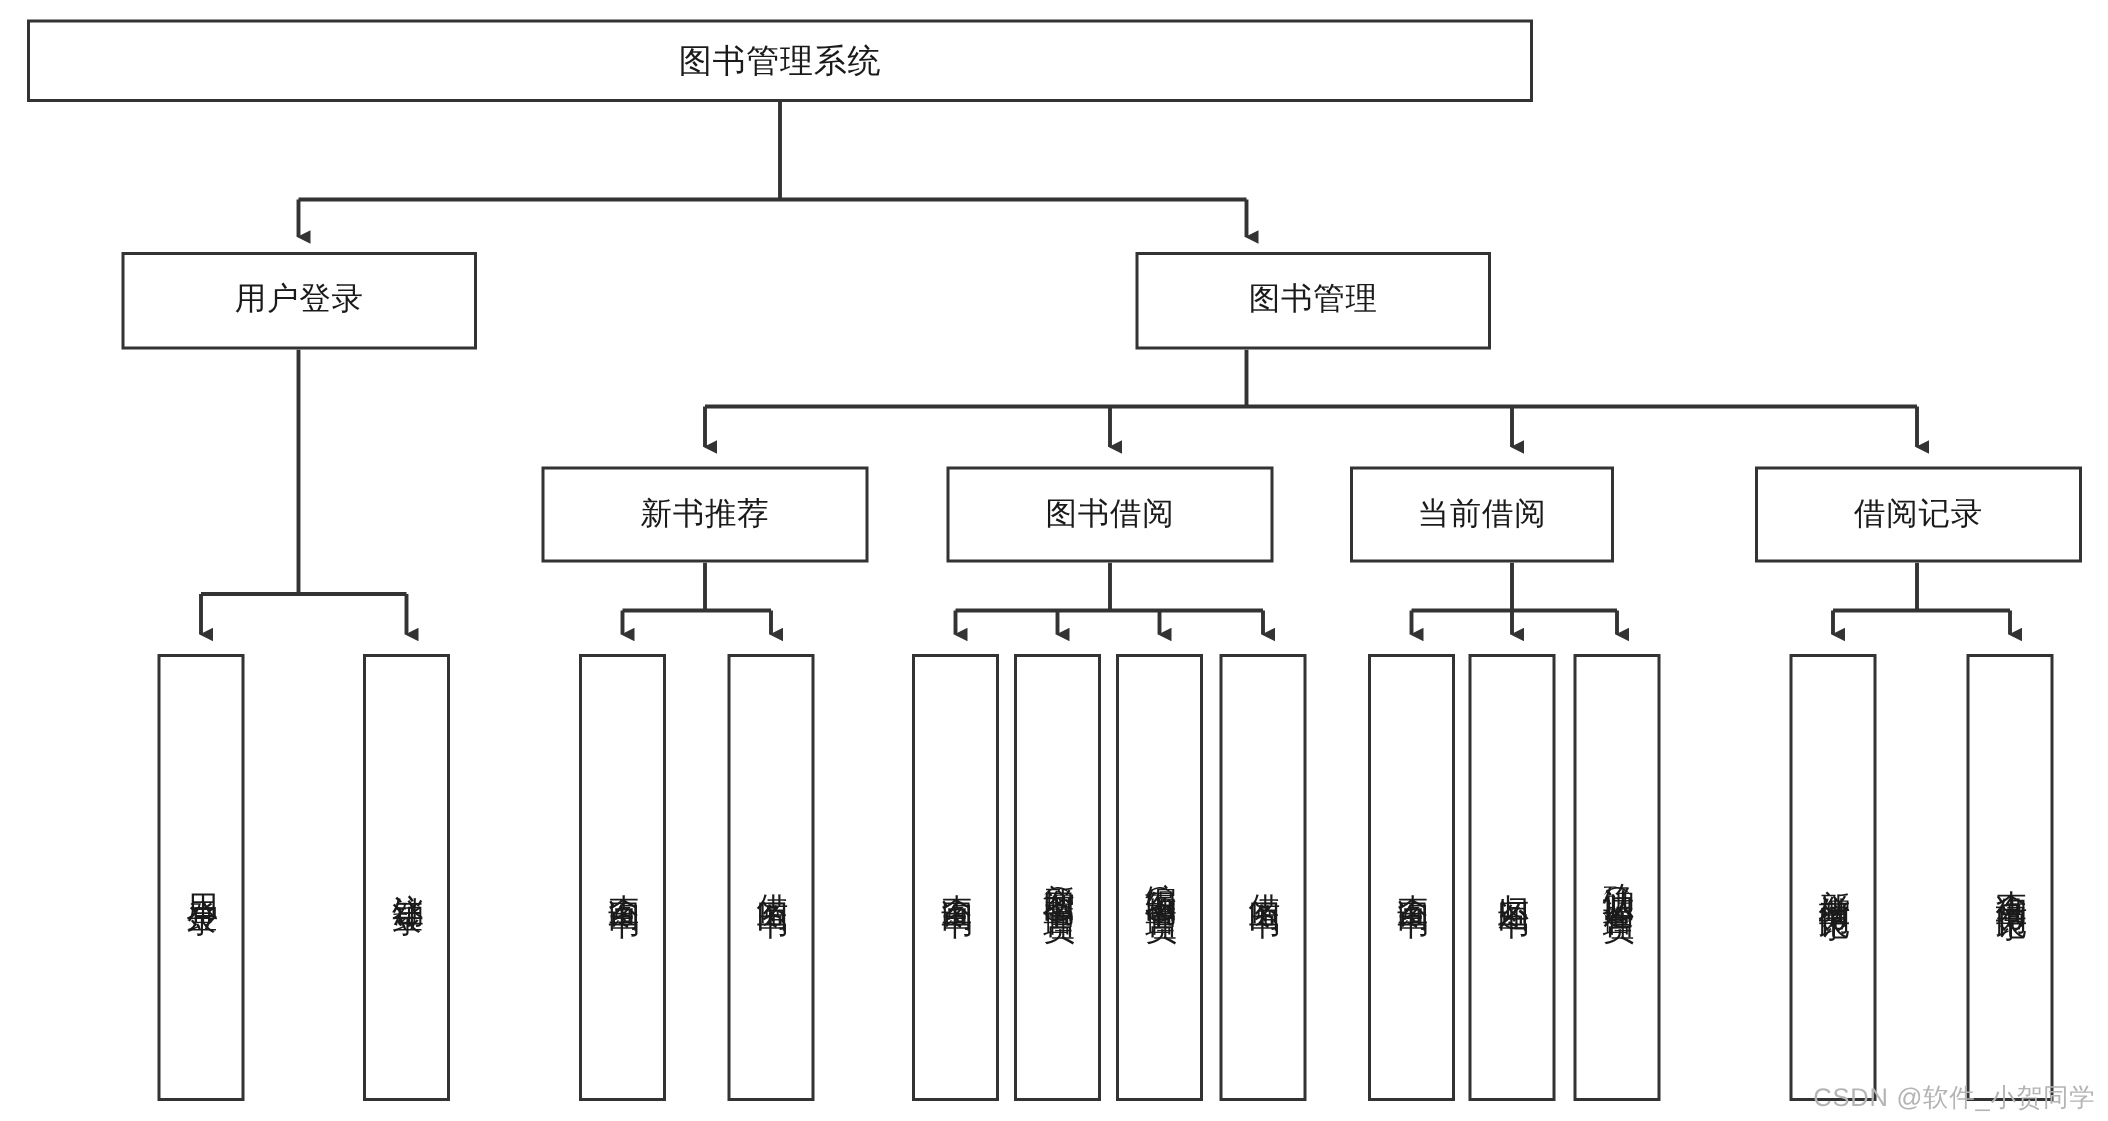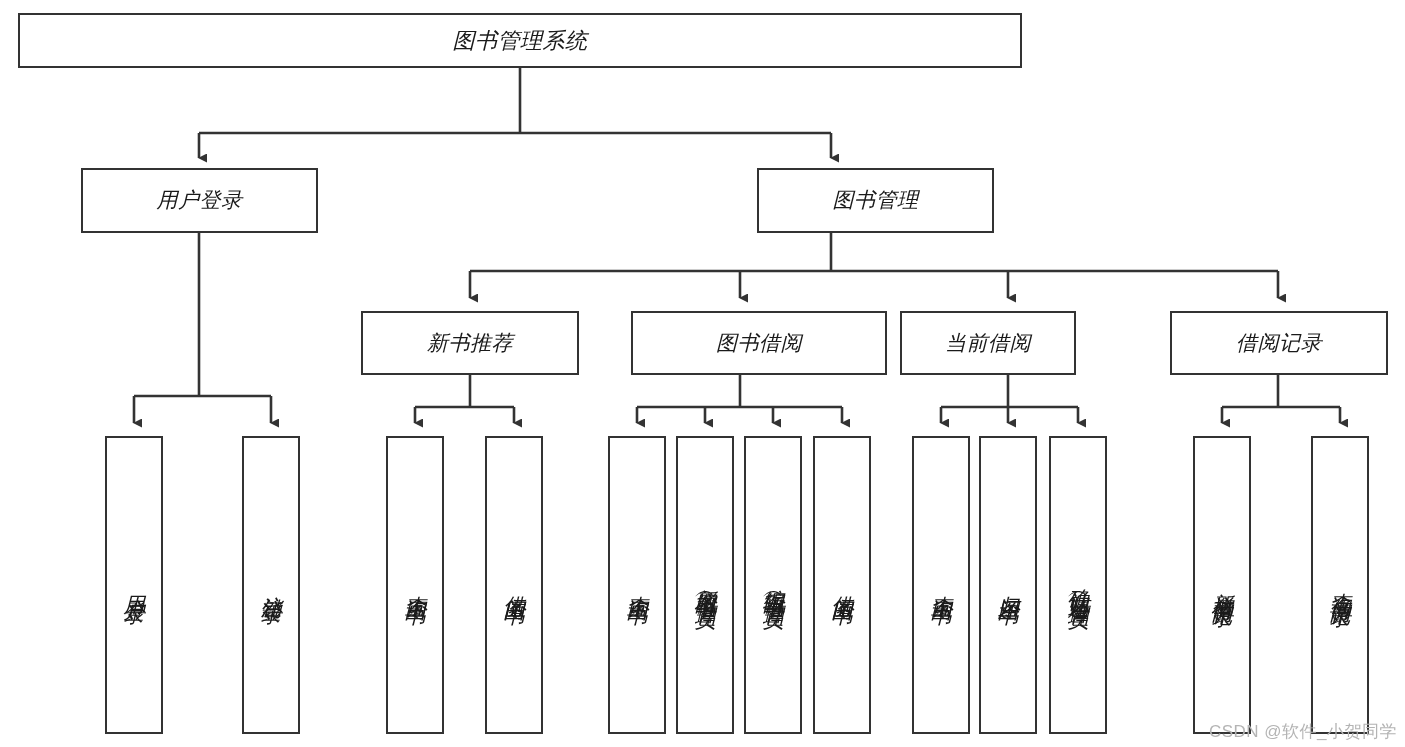--- a/index.html
+++ b/index.html
@@ -10,21 +10,20 @@
   }
   #diagram{position:relative;width:1405px;height:747px;background:#fff;}
   svg.edges{position:absolute;left:0;top:0;width:1405px;height:747px;}
   .node{
     position:absolute;
     box-sizing:border-box;
     background:#ffffff;
     border:2px solid #333333;
     display:flex;align-items:center;justify-content:center;
     text-align:right;
-    font-style:italic;
   }
   .node .lbl{
     font-size:21px;
     line-height:1.15;
     letter-spacing:0.5px;
     color:#1a1a1a;
     white-space:nowrap;
   }
   .node.leaf .lbl{
     writing-mode:vertical-rl;
@@ -106,21 +105,21 @@
   <div class="node" style="left:81px;top:168px;width:237px;height:65px;">
     <span class="lbl">用户登录</span>
   </div>
   <div class="node" style="left:712px;top:168px;width:237px;height:65px;margin-left:45px;">
     <span class="lbl">图书管理</span>
   </div>
 
   <div class="node" style="left:361px;top:311px;width:218px;height:64px;">
     <span class="lbl">新书推荐</span>
   </div>
-  <div class="node" style="left:631px;top:311px;width:256px;height:64px;">
+  <div class="node" style="left:631px;top:311px;width:218px;height:64px;">
     <span class="lbl">图书借阅</span>
   </div>
   <div class="node" style="left:900px;top:311px;width:176px;height:64px;">
     <span class="lbl">当前借阅</span>
   </div>
   <div class="node" style="left:1170px;top:311px;width:218px;height:64px;">
     <span class="lbl">借阅记录</span>
   </div>
 
   <div class="node leaf" style="left:105px;top:436px;width:58px;height:298px;">

